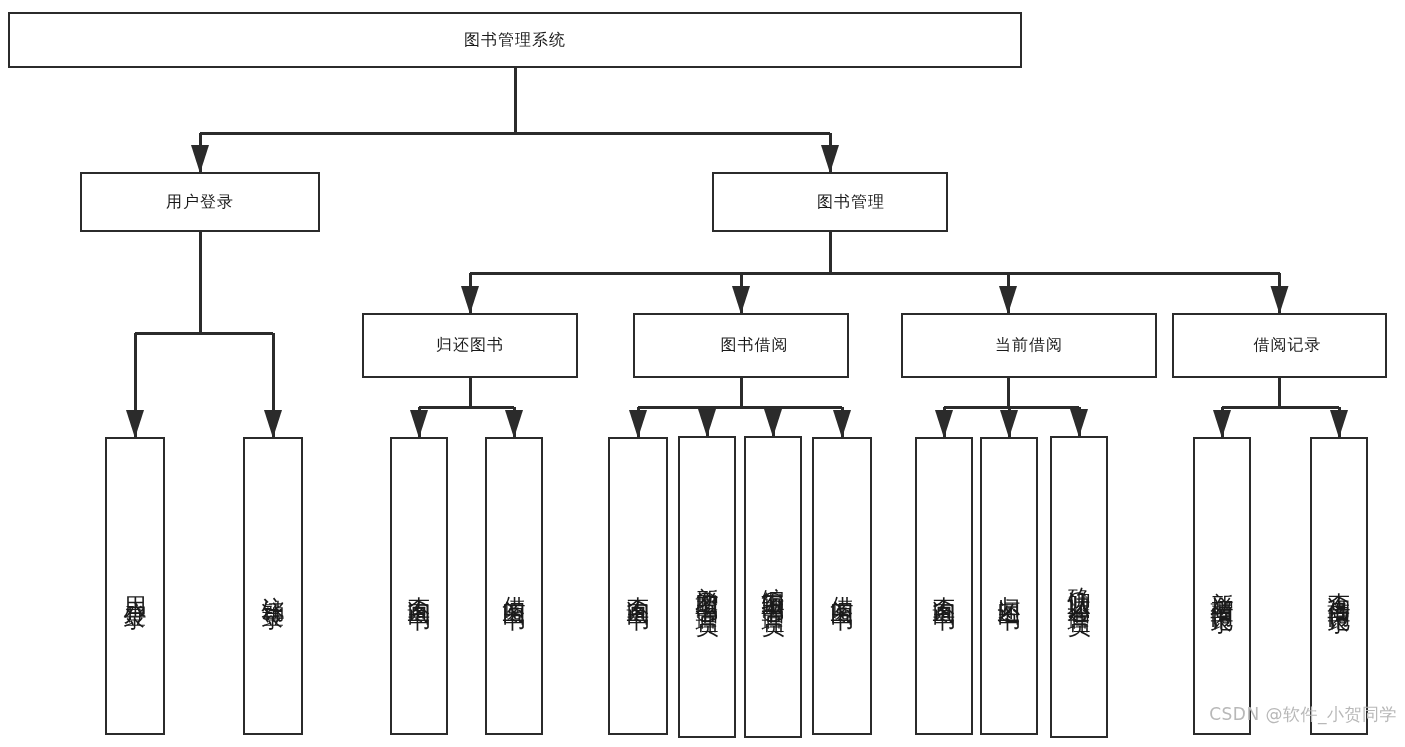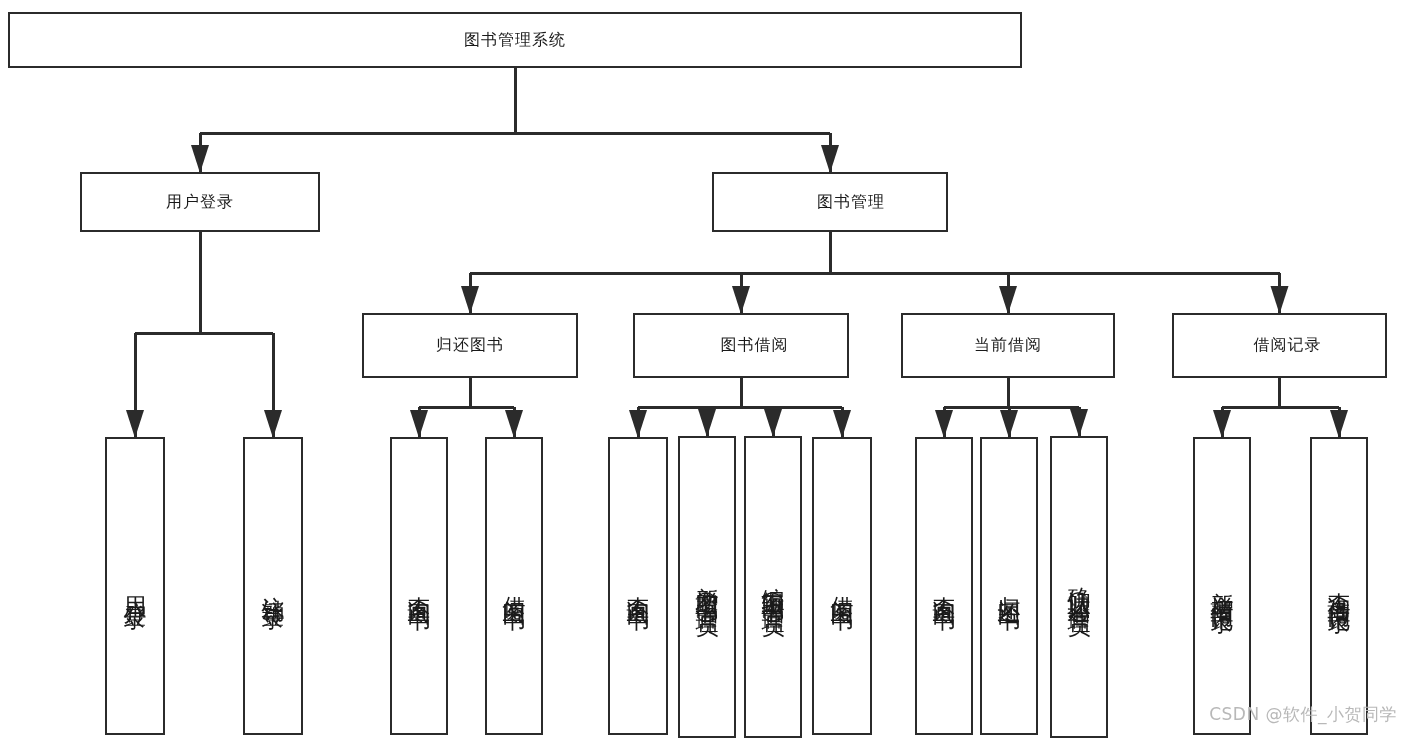--- a/index.html
+++ b/index.html
@@ -130,21 +130,21 @@
       </div>
       <div class="node h" style="left: 712px; top: 172px; width: 236px; height: 60px; padding-left: 42px;">
         <span class="htext">图书管理</span>
       </div>
       <div class="node h" style="left: 362px; top: 313px; width: 216px; height: 65px;">
         <span class="htext">归还图书</span>
       </div>
       <div class="node h" style="left: 633px; top: 313px; width: 216px; height: 65px; padding-left: 27px;">
         <span class="htext">图书借阅</span>
       </div>
-      <div class="node h" style="left: 901px; top: 313px; width: 214px; height: 65px;">
+      <div class="node h" style="left: 901px; top: 313px; width: 256px; height: 65px;">
         <span class="htext">当前借阅</span>
       </div>
       <div class="node h" style="left: 1172px; top: 313px; width: 215px; height: 65px; padding-left: 16px;">
         <span class="htext">借阅记录</span>
       </div>
       <div class="node v" style="left: 105px; top: 437px; width: 60px; height: 298px;">
         <span class="vtext">用户登录</span>
       </div>
       <div class="node v" style="left: 243px; top: 437px; width: 60px; height: 298px;">
         <span class="vtext">注销登录</span>

